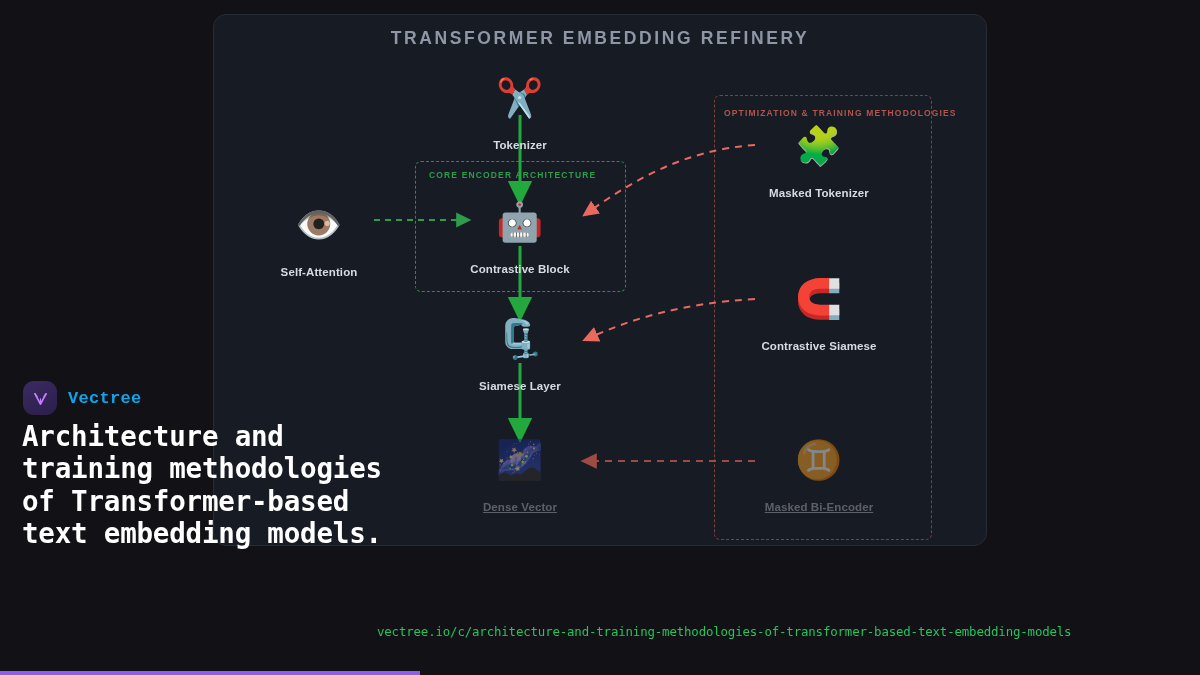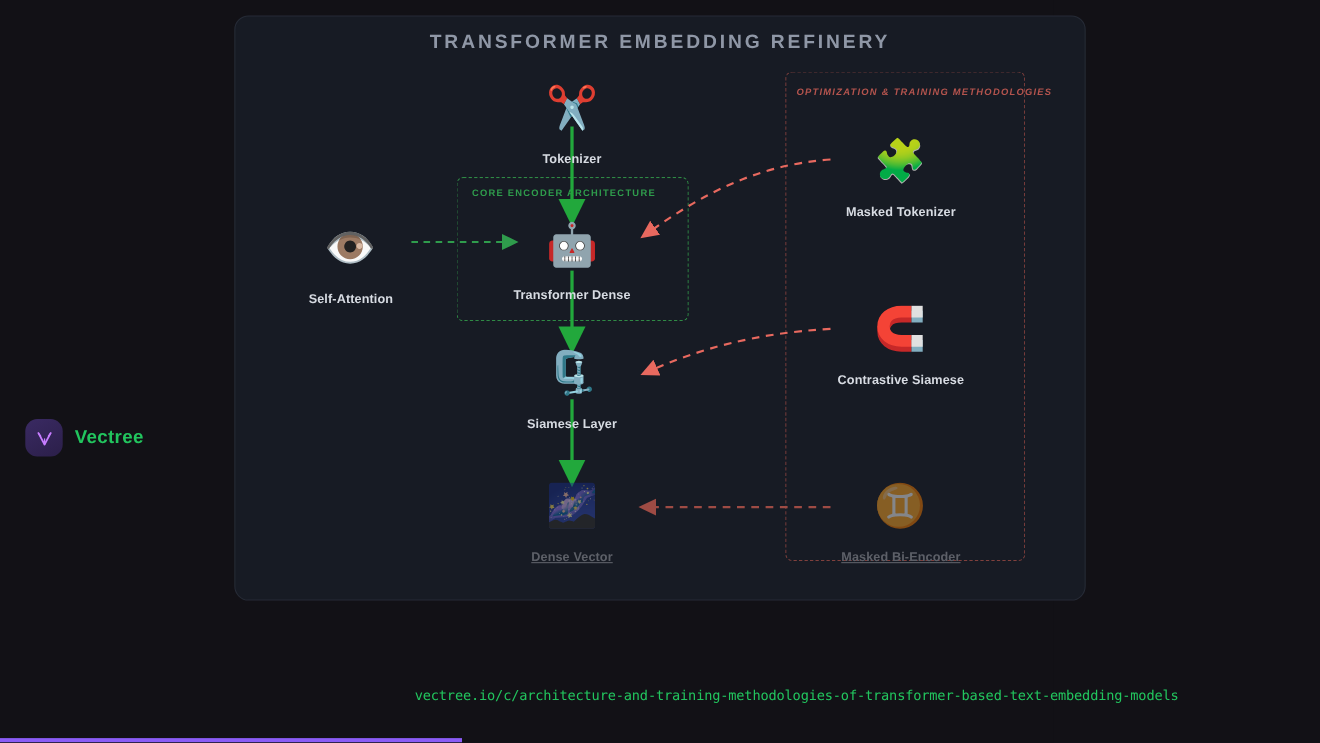--- a/index.html
+++ b/index.html
@@ -48,24 +48,23 @@
     letter-spacing: 1.15px;
     white-space: nowrap;
   }
   #group-encoder {
     left: 201px; top: 146px;
     width: 211px; height: 131px;
     border: 1.3px dashed #2f8a45;
   }
   #group-encoder .group-label { color: #2f9c4c; }
   #group-optim {
-    left: 500px; top: 50px;
+    left: 500px; top: 80px;
     width: 218px; height: 445px;
     border: 1.3px dashed #80403d;
-    font-style: italic;
   }
   #group-optim .group-label { color: #b4544e; left: 9px; top: 12px; }
 
   
   .node {
     position: absolute;
     width: 150px;
     margin-left: -75px;
     text-align: center;
   }
@@ -103,24 +102,24 @@
     align-items: center;
     gap: 11px;
   }
   #brand-mark {
     width: 34px; height: 34px;
     border-radius: 11px;
     background: linear-gradient(150deg, #3a2a63 0%, #2b1f49 100%);
     display: flex; align-items: center; justify-content: center;
   }
   #brand-name {
-    font-family: Liberation Sans, sans-serif;
+    font-family: Liberation Mono, monospace;
     font-size: 17px;
     font-weight: 700;
-    color: #22c55e;
+    color: #0ea5e9;
     letter-spacing: 0.3px;
   }
   #headline {
     position: absolute;
     left: 22px; top: 420px;
     width: 370px;
     font-family: "DejaVu Sans Mono", monospace;
     font-size: 27.5px;
     font-weight: 700;
     line-height: 32.4px;
@@ -194,21 +193,21 @@
       <span class="nlabel">Tokenizer</span>
     </div>
 
     <div class="node" style="left:105px; top:189px;">
       <span class="glyph">👁️</span>
       <span class="nlabel">Self-Attention</span>
     </div>
 
     <div class="node" style="left:306px; top:186px;">
       <span class="glyph">🤖</span>
-      <span class="nlabel">Transformer Dense</span>
+      <span class="nlabel">Contrastive Block</span>
     </div>
 
     <div class="node" style="left:306px; top:303px;">
       <span class="glyph">🗜️</span>
       <span class="nlabel">Siamese Layer</span>
     </div>
 
     <div class="node dim" style="left:306px; top:424px;">
       <span class="glyph">🌌</span>
       <span class="nlabel">Dense Vector</span>
@@ -234,18 +233,19 @@
   <div id="brand">
     <div id="brand-mark">
       <svg width="19" height="19" viewBox="0 0 24 24" aria-hidden="true">
         <path d="M5 6 L12 19 L19 6" fill="none" stroke="#c77dff" stroke-width="2.1" stroke-linecap="round" stroke-linejoin="round"></path>
         <path d="M5 6 L7.6 9.4 M19 6 L16.4 9.4 M12 12.5 L12 19" fill="none" stroke="#c77dff" stroke-width="1.5" stroke-linecap="round"></path>
       </svg>
     </div>
     <span id="brand-name">Vectree</span>
   </div>
 
+  <div id="headline">Architecture and training methodologies of Transformer-based text embedding models.</div>
 
   <div id="url">vectree.io/c/architecture-and-training-methodologies-of-transformer-based-text-embedding-models</div>
 
   <div id="accent-bar"></div>
 
 </div>
 
 </body></html>

